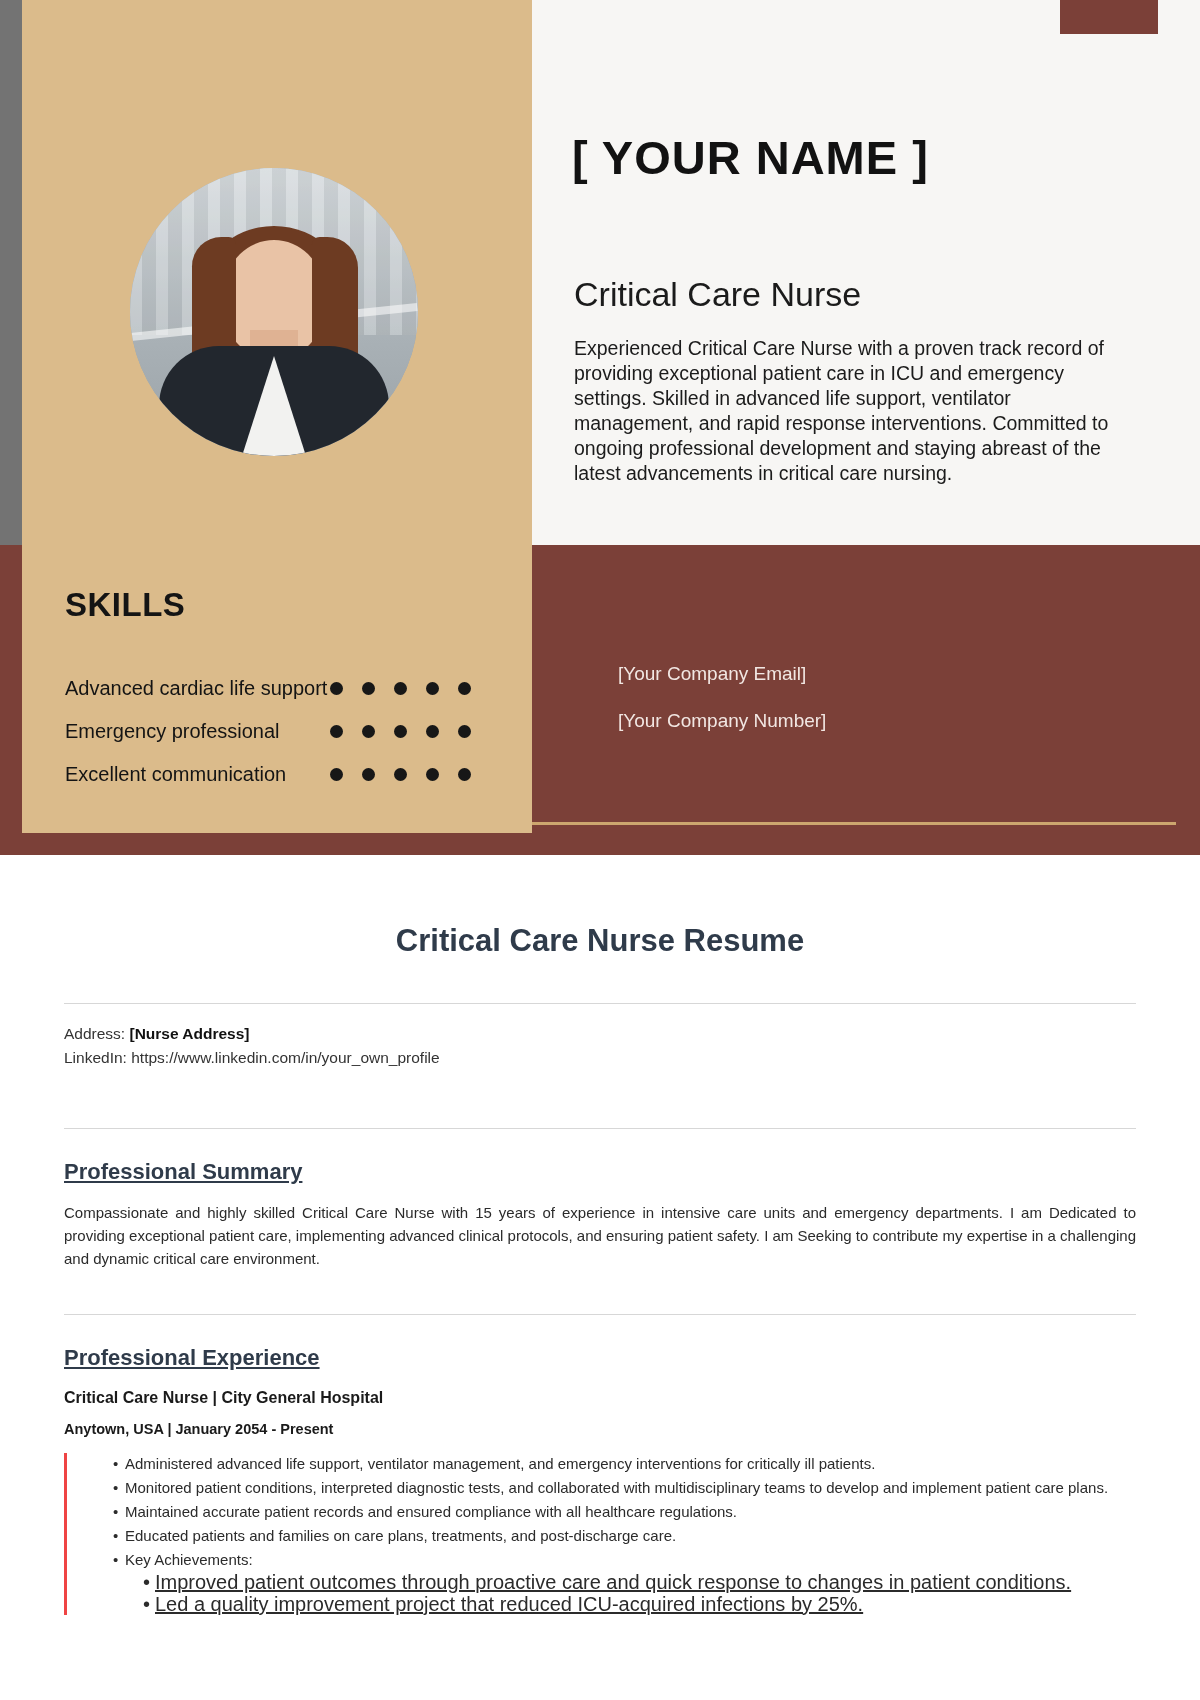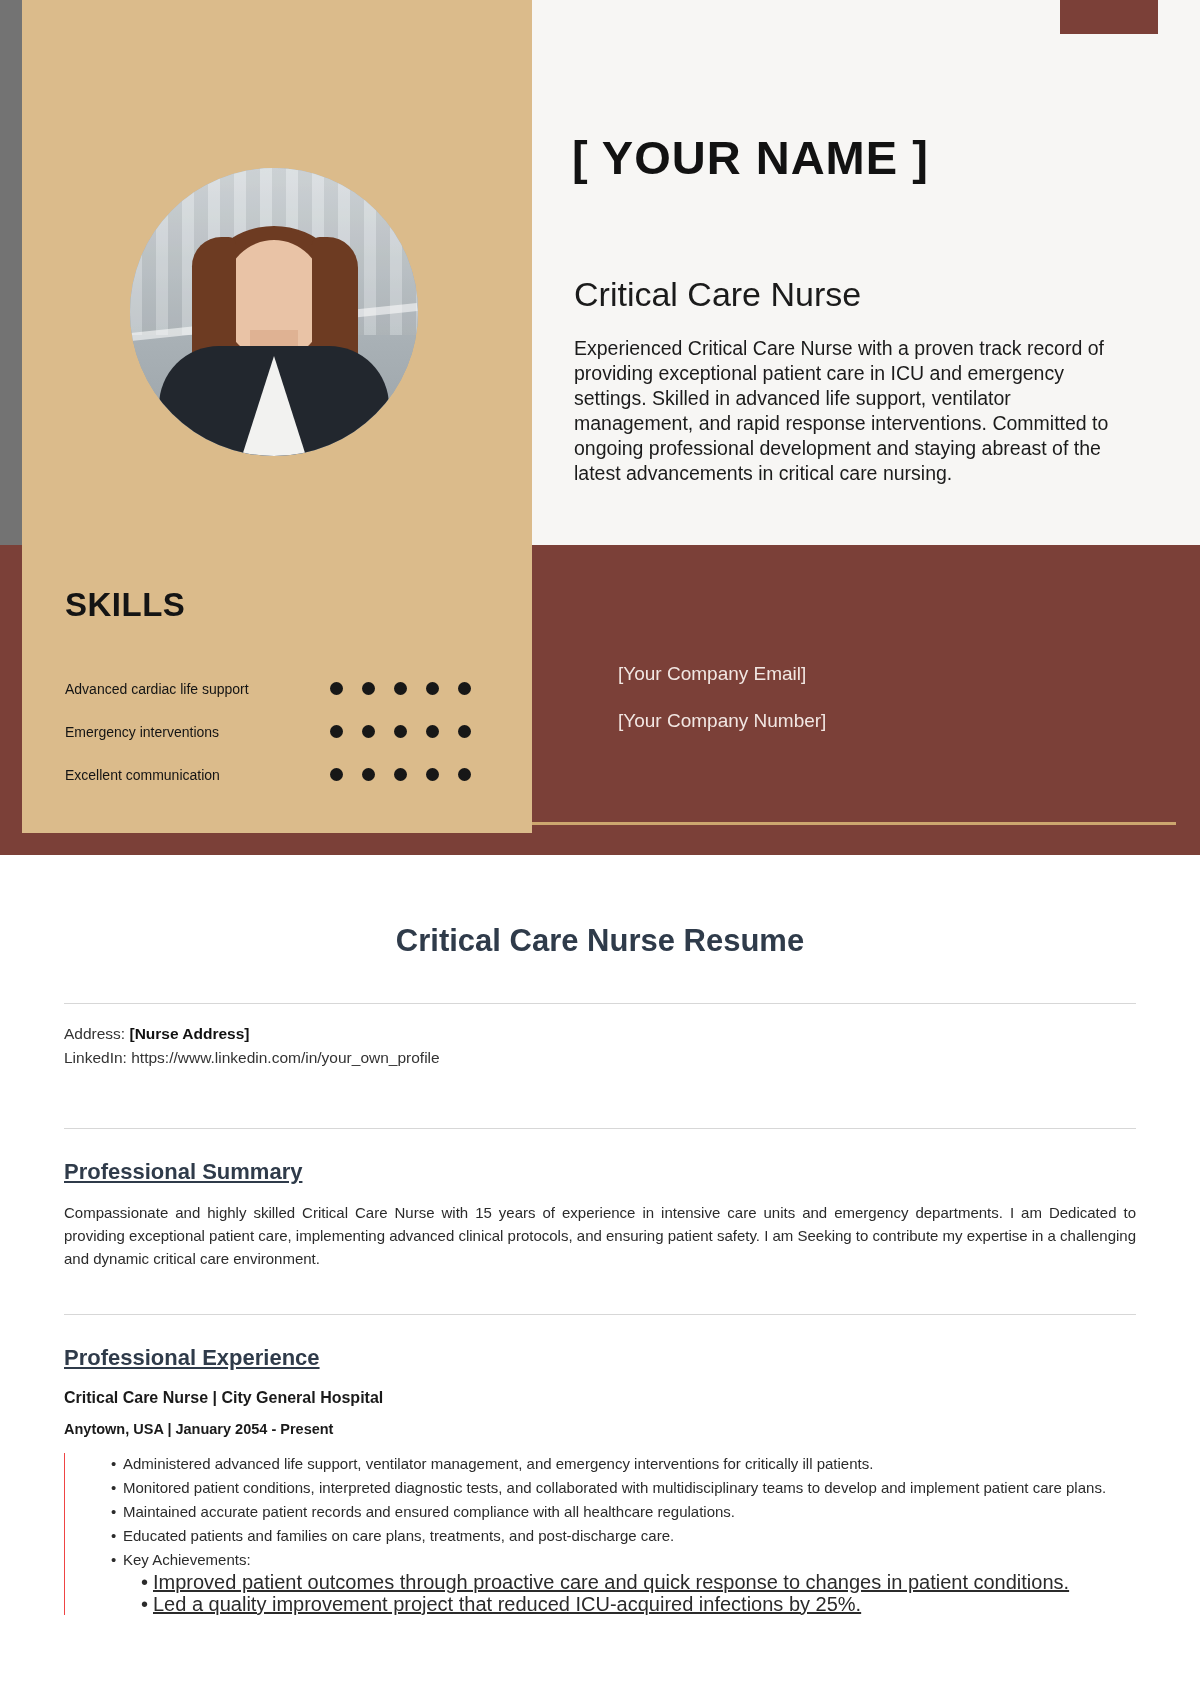--- a/index.html
+++ b/index.html
@@ -203,21 +203,21 @@
     width: 450px;
   }
   .skill-row {
     display: flex;
     align-items: center;
     justify-content: space-between;
     height: 33px;
     margin-bottom: 10px;
   }
   .skill-name {
-    font-size: 14px;
+    font-size: 20px;
     color: #141414;
   }
   .dots { display: flex; gap: 19px; padding-right: 44px; }
   .dot {
     width: 13px; height: 13px; border-radius: 50%;
     background: #171717;
   }
 
   .contact-email, .contact-number {
     position: absolute;
@@ -273,21 +273,21 @@
   }
   .job-meta {
     font-size: 14.5px;
     font-weight: 700;
     color: #1a1a1a;
     margin-top: 14px;
   }
   ul.bullets {
     margin: 16px 0 0 0;
     padding-left: 46px;
-    border-left: 1px solid #ef4444;
+    border-left: 3px solid #ef4444;
     list-style: none;
   }
   ul.bullets > li {
     font-size: 15px;
     line-height: 22px;
     color: #2b2b2b;
     margin-bottom: 2px;
     position: relative;
     padding-left: 12px;
   }
@@ -350,21 +350,21 @@
         <div class="skill-name">Advanced cardiac life support</div>
         <div class="dots">
           <span class="dot"></span>
           <span class="dot"></span>
           <span class="dot"></span>
           <span class="dot"></span>
           <span class="dot"></span>
         </div>
       </div>
       <div class="skill-row">
-        <div class="skill-name">Emergency interventions</div>
+        <div class="skill-name">Emergency professional</div>
         <div class="dots">
           <span class="dot"></span>
           <span class="dot"></span>
           <span class="dot"></span>
           <span class="dot"></span>
           <span class="dot"></span>
         </div>
       </div>
       <div class="skill-row">
         <div class="skill-name">Excellent communication</div>

